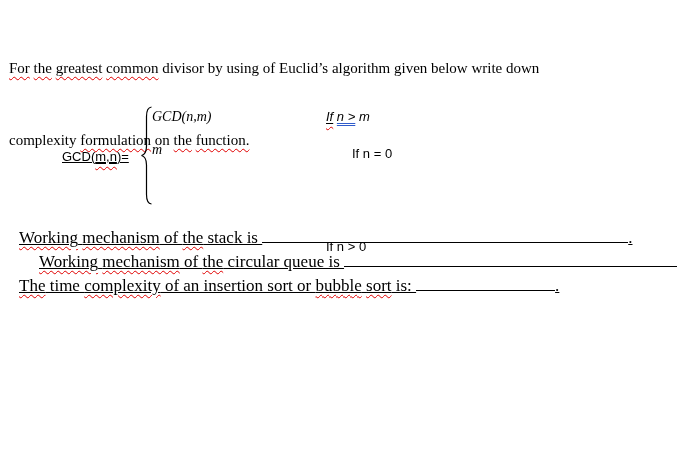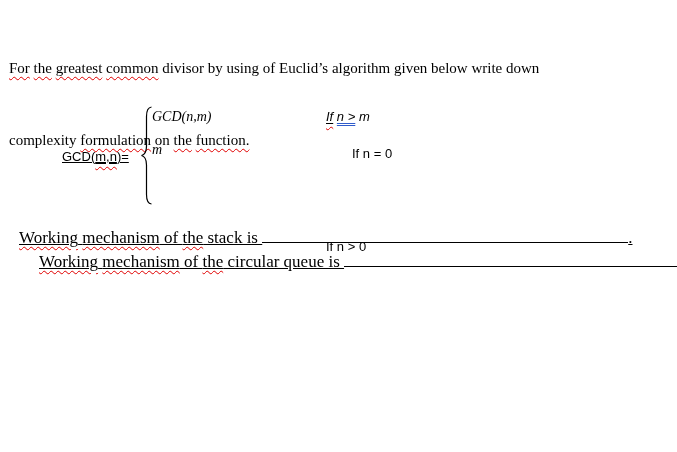--- a/index.html
+++ b/index.html
@@ -129,14 +129,15 @@
   <div class="math-row math-row-2"><span class="it">m</span></div>
 
   <div class="cond-row cond-row-1"><span class="spell-wrap"><span class="ul">If</span></span><span> </span><span class="grammar">n &gt;</span><span> m</span></div>
   <div class="cond-row cond-row-2"><span>If n = 0</span></div>
   <div class="cond-row cond-row-3"><span>If n &gt; 0</span></div>
 
   <div class="fill-line fill-line-1"><span class="spell">Working</span><span> </span><span class="spell">mechanism</span><span> of </span><span class="spell">the</span><span> stack is </span><span class="blank blank-1"></span><span>.</span></div>
 
   <div class="fill-line fill-line-2"><span class="spell">Working</span><span> </span><span class="spell">mechanism</span><span> of </span><span class="spell">the</span><span> circular queue is </span><span class="blank blank-2"></span><span>.</span></div>
 
+  <div class="fill-line fill-line-3"><span class="spell">The</span><span> time </span><span class="spell">complexity</span><span> of an insertion sort or </span><span class="spell">bubble</span><span> </span><span class="spell">sort</span><span> is: </span><span class="blank blank-3"></span><span>.</span></div>
 
 </div>
 
 </body></html>

